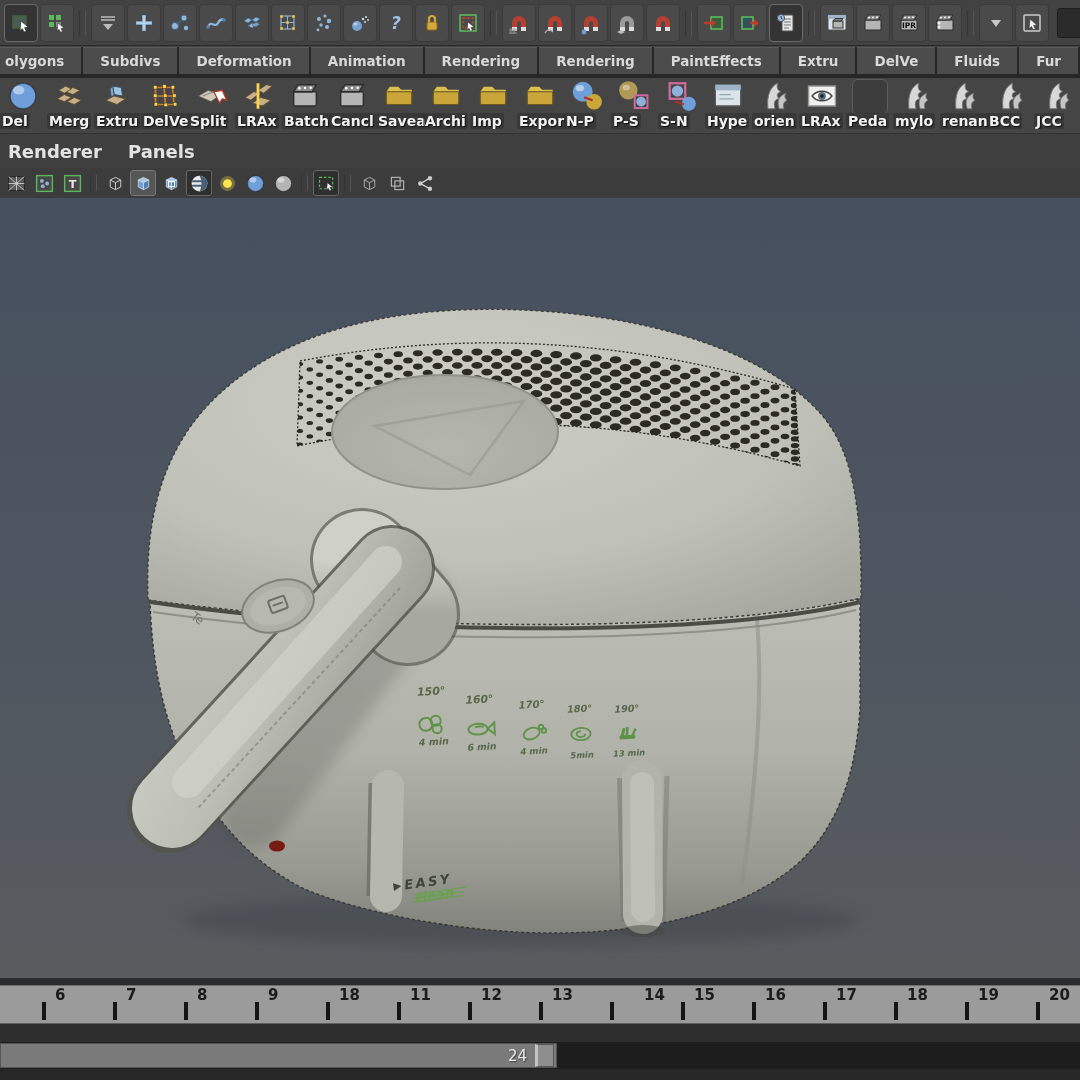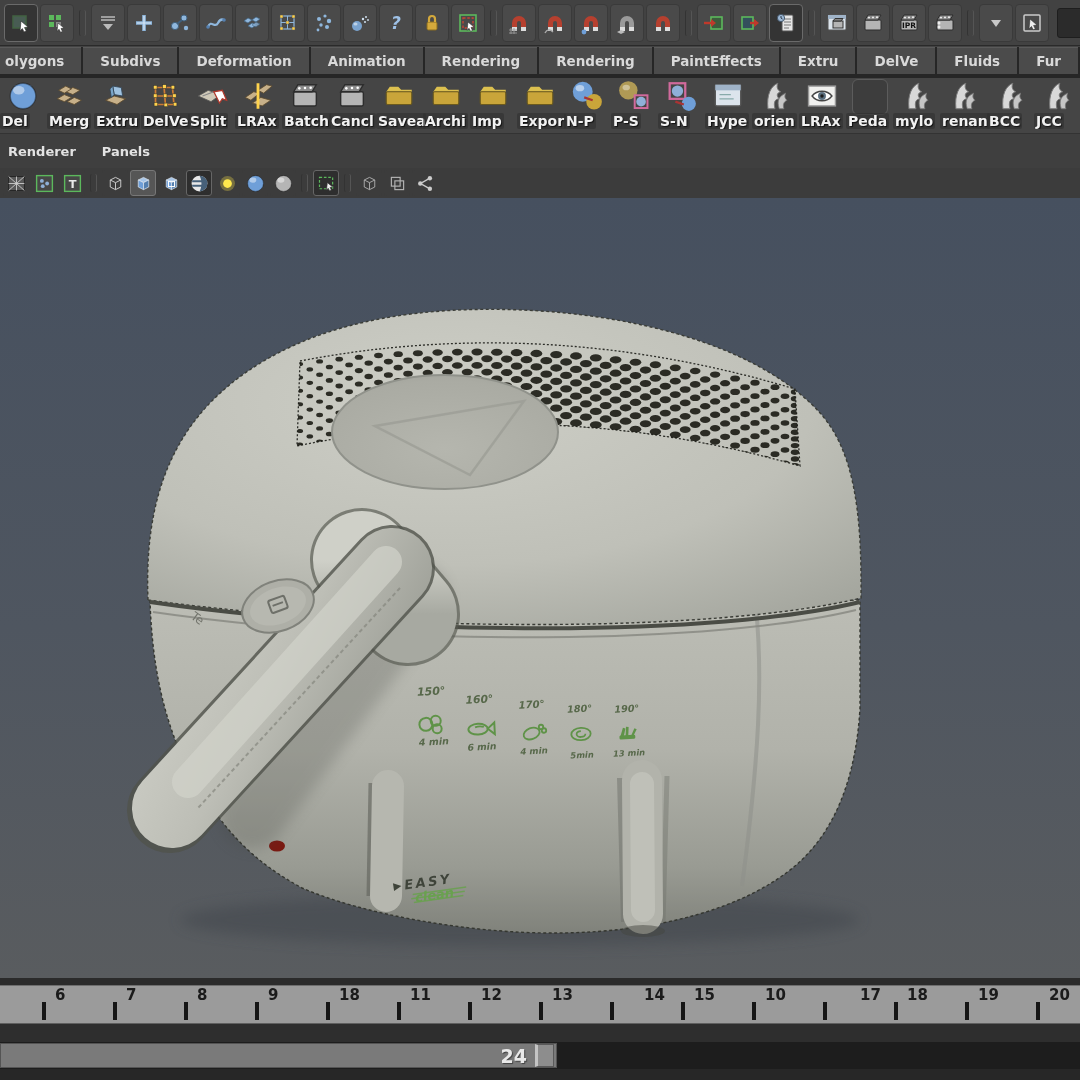--- a/index.html
+++ b/index.html
@@ -29,21 +29,21 @@
   .shelf-item{position:relative;width:47px;height:54px;flex:0 0 auto;}
   .shelf-item .sicon{position:absolute;left:6px;top:1px;width:34px;height:34px;}
   .shelf-item .slabel{position:absolute;left:0;bottom:3px;max-width:46px;overflow:hidden;
     font-size:14px;font-weight:bold;color:#f2f2f2;text-shadow:1px 1px 1px #111;
     background:rgba(45,45,45,.55);padding:0 2px;border-radius:2px;white-space:nowrap;}
   .shelf-item.peda-slot .sicon{border:1px solid #5c5c5c;border-radius:6px;background:#3d3d3d;}
 
   
   #panel-menus{position:absolute;left:0;top:134px;width:1080px;height:34px;background:#3f3f3f;
     display:flex;align-items:center;gap:26px;padding-left:8px;}
-  .pmenu{color:#e3e3e3;font-size:13px;font-weight:bold;}
+  .pmenu{color:#e3e3e3;font-size:18px;font-weight:bold;}
 
   
   #panel-toolbar{position:absolute;left:0;top:168px;width:1080px;height:30px;background:#3c3c3c;
     border-bottom:1px solid #222;display:flex;align-items:center;gap:2px;padding-left:3px;}
   .vbtn{width:26px;height:26px;border-radius:3px;background:#3c3c3c;display:flex;align-items:center;justify-content:center;flex:0 0 auto;}
   .vbtn.pressed{background:#2e2e2e;border:1px solid #666;box-sizing:border-box;}
   .vbtn.lit{background:#565656;border:1px solid #777;box-sizing:border-box;}
 
   
   #viewport{position:absolute;left:0;top:198px;width:1080px;height:780px;}
@@ -51,21 +51,21 @@
   
   #tl-spacer{position:absolute;left:0;top:978px;width:1080px;height:7px;background:#2b2b2b;}
   #time-slider{position:absolute;left:0;top:985px;width:1080px;height:39px;background:#9b9b9b;
     border-top:1px solid #6e6e6e;border-bottom:1px solid #5f5f5f;overflow:hidden;box-sizing:border-box;}
   .tick{position:absolute;top:16px;width:4px;height:18px;background:#151515;}
   .ticklabel{position:absolute;top:0px;font-size:15px;font-weight:bold;color:#1b1b1b;}
   #tl-gap{position:absolute;left:0;top:1024px;width:1080px;height:18px;background:#2e2e2e;border-bottom:1px solid #191919;}
   #range-row{position:absolute;left:0;top:1042px;width:1080px;height:27px;background:#1d1d1d;}
   #range-bar{position:absolute;left:0;top:1px;width:557px;height:25px;background:#7a7a7a;
     border:1px solid #545454;box-sizing:border-box;display:flex;align-items:center;justify-content:flex-end;}
-  #range-end-label{color:#e9e9e9;font-size:19px;font-weight:bold;text-shadow:1px 1px 1px #444;margin-right:8px;}
+  #range-end-label{color:#e9e9e9;font-size:15px;font-weight:normal;text-shadow:1px 1px 1px #444;margin-right:8px;}
   #range-handle{width:15px;height:21px;background:#8d8d8d;border:1px solid #5a5a5a;border-left:3px solid #c4c4c4;margin-right:2px;}
   #bottom-strip{position:absolute;left:0;top:1069px;width:1080px;height:11px;background:#272727;}
 </style>
 </head>
 <body>
 
 <div id="app">
 
   <div id="toolbar-top">
       <div class="tbtn pressed">
@@ -1129,23 +1129,23 @@
       <div class="ticklabel" style="left: 410px;">11</div>
       <div class="tick" style="left: 468px;"></div>
       <div class="ticklabel" style="left: 481px;">12</div>
       <div class="tick" style="left: 539px;"></div>
       <div class="ticklabel" style="left: 552px;">13</div>
       <div class="tick" style="left: 610px;"></div>
       <div class="ticklabel" style="left: 644px;">14</div>
       <div class="tick" style="left: 681px;"></div>
       <div class="ticklabel" style="left: 694px;">15</div>
       <div class="tick" style="left: 752px;"></div>
-      <div class="ticklabel" style="left: 765px;">10</div>
+      <div class="ticklabel" style="left: 765px;">16</div>
       <div class="tick" style="left: 823px;"></div>
-      <div class="ticklabel" style="left: 860px;">17</div>
+      <div class="ticklabel" style="left: 836px;">17</div>
       <div class="tick" style="left: 894px;"></div>
       <div class="ticklabel" style="left: 907px;">18</div>
       <div class="tick" style="left: 965px;"></div>
       <div class="ticklabel" style="left: 978px;">19</div>
       <div class="tick" style="left: 1036px;"></div>
       <div class="ticklabel" style="left: 1049px;">20</div>
     </div>
   <div id="tl-gap"></div>
   <div id="range-row">
     <div id="range-bar">

